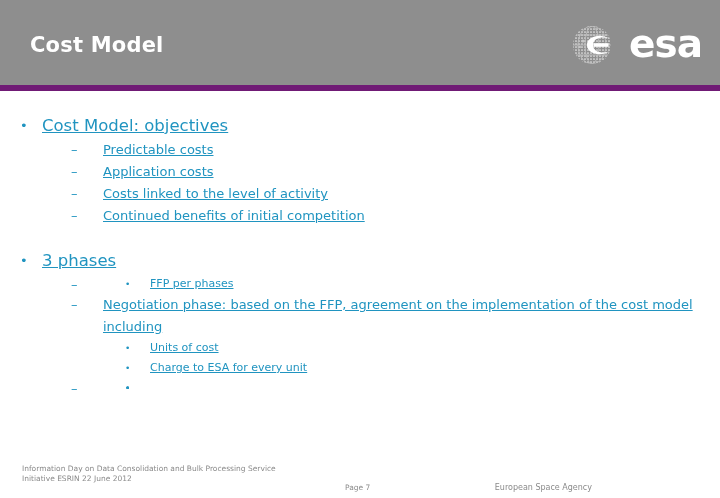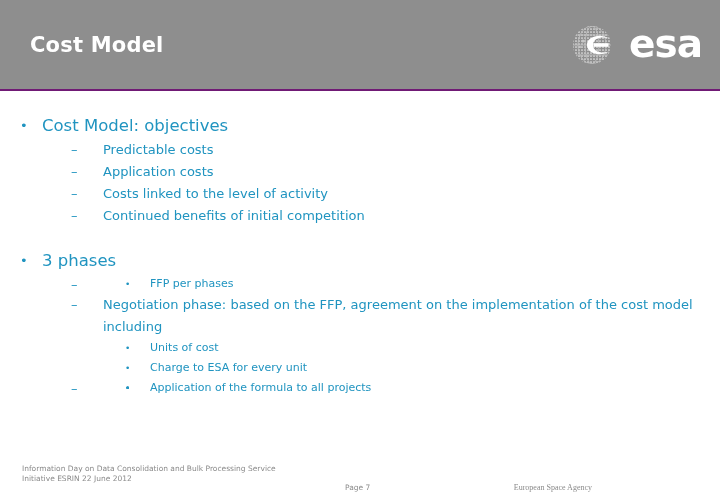--- a/index.html
+++ b/index.html
@@ -16,21 +16,21 @@
   }
 
   
   .slide-header {
     position: absolute;
     left: 0;
     top: 0;
     width: 720px;
     height: 91px;
     background: #8e8e8e;
-    border-bottom: 2px solid #701a75;
+    border-bottom: 6px solid #701a75;
     box-sizing: border-box;
   }
   .slide-title {
     position: absolute;
     left: 30px;
     top: 33px;
     font-size: 21px;
     font-weight: bold;
     color: #ffffff;
     letter-spacing: 0.2px;
@@ -79,20 +79,21 @@
     color: #2094c0;
     box-sizing: border-box;
   }
   .bullet .marker {
     position: absolute;
     color: #2094c0;
     line-height: inherit;
   }
   .bullet .text {
     display: block;
+    text-decoration: underline;
   }
 
   
   .lvl1 {
     padding-left: 42px;
     font-size: 16.5px;
     line-height: 26px;
     margin-top: 22px;
   }
   .lvl1 .marker {
@@ -148,21 +149,20 @@
   .footer-page {
     position: absolute;
     left: 345px;
     top: 25px;
   }
   .footer-right {
     position: absolute;
     right: 16px;
     top: 25px;
     font-size: 8px;
-    font-family: Liberation Serif, serif;
   }
 </style>
 </head>
 <body>
 
 <div class="slide-header">
   <div class="slide-title">Cost Model</div>
 
   <div class="esa-logo">
     <svg class="esa-globe" viewBox="0 0 46 46">
@@ -244,21 +244,20 @@
         <span class="marker">•</span>
       </li>
       <li class="bullet lvl3">
         <span class="marker">•</span>
       </li>
       <li class="bullet lvl2">
         <span class="marker">–</span>
       </li>
       <li class="bullet lvl3">
         <span class="marker">•</span>
-        <span class="text">Application of the formula to all projects</span>
       </li>
     </ul>
 </div>
 
 <div class="slide-footer">
   <div class="footer-left">Information Day on Data Consolidation and Bulk Processing Service
 Initiative ESRIN 22 June 2012</div>
   <div class="footer-page">Page 7</div>
   <div class="footer-right">European Space Agency</div>
 </div>

